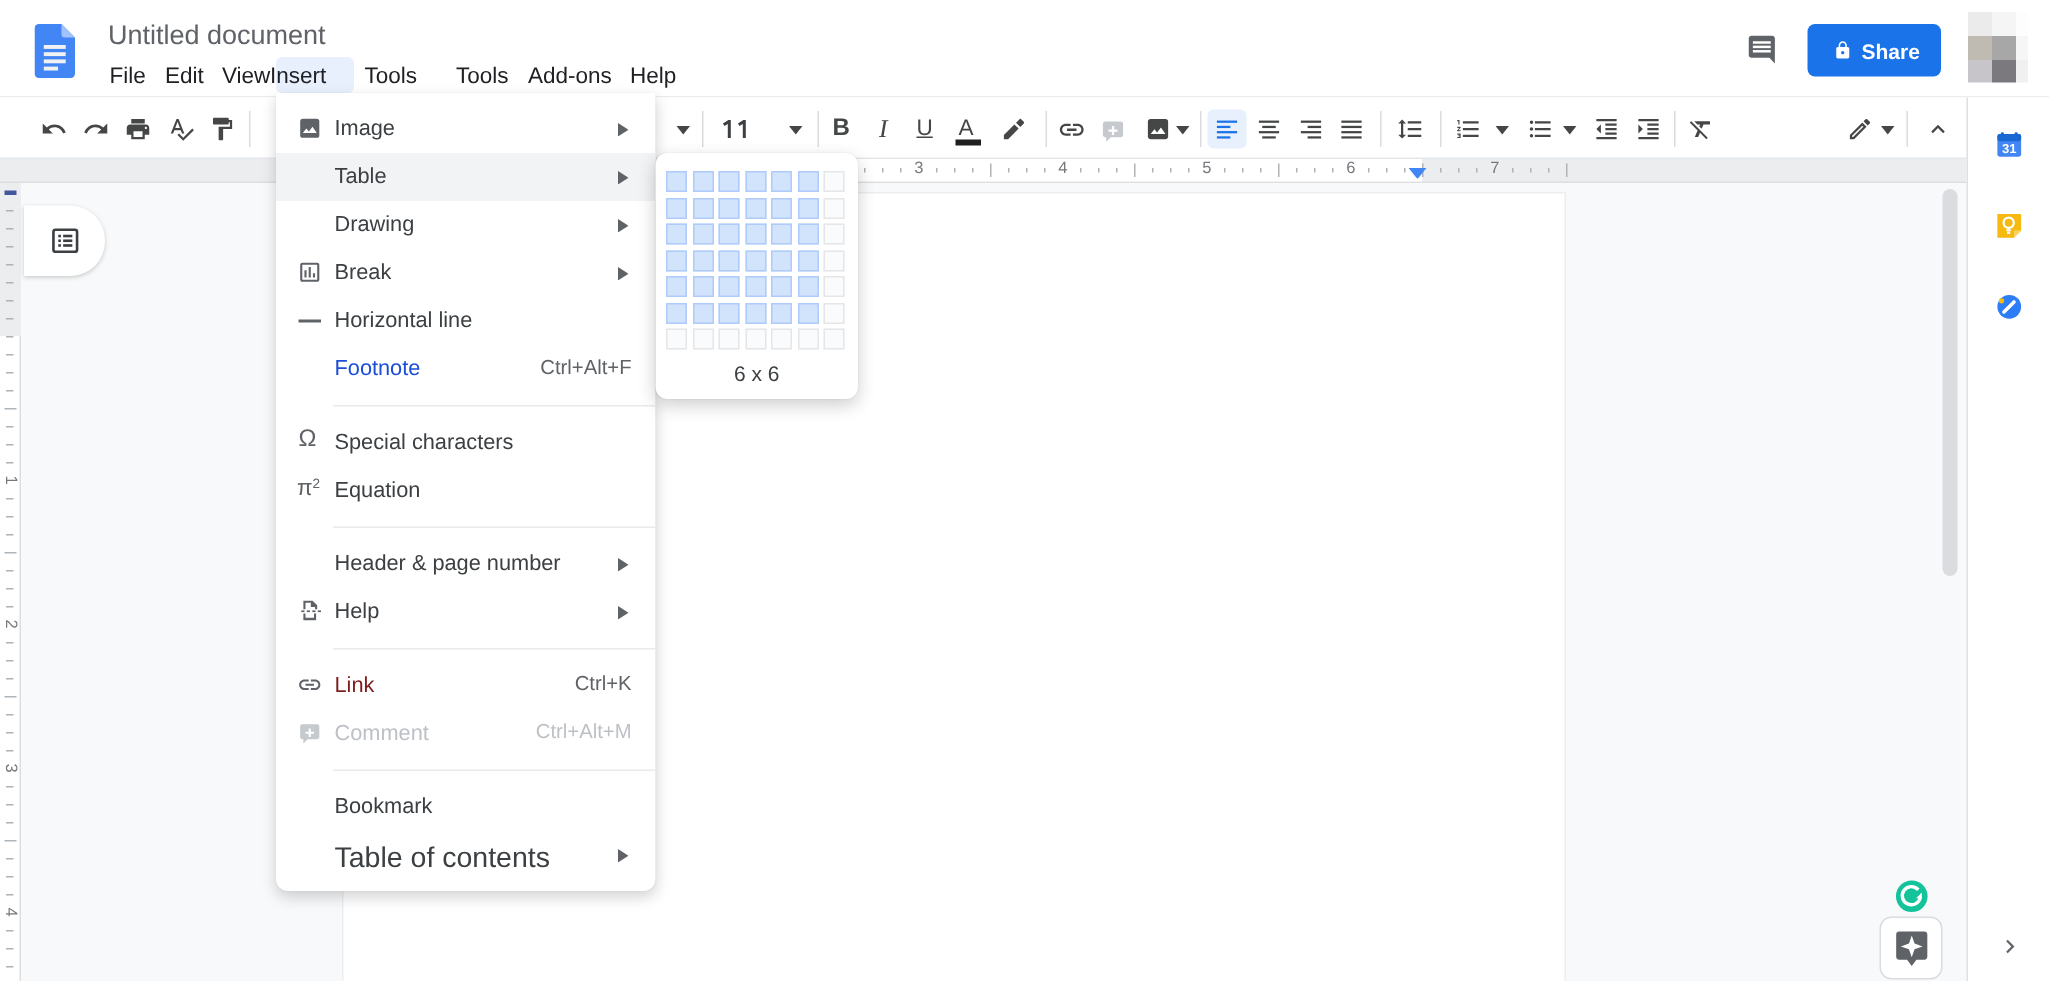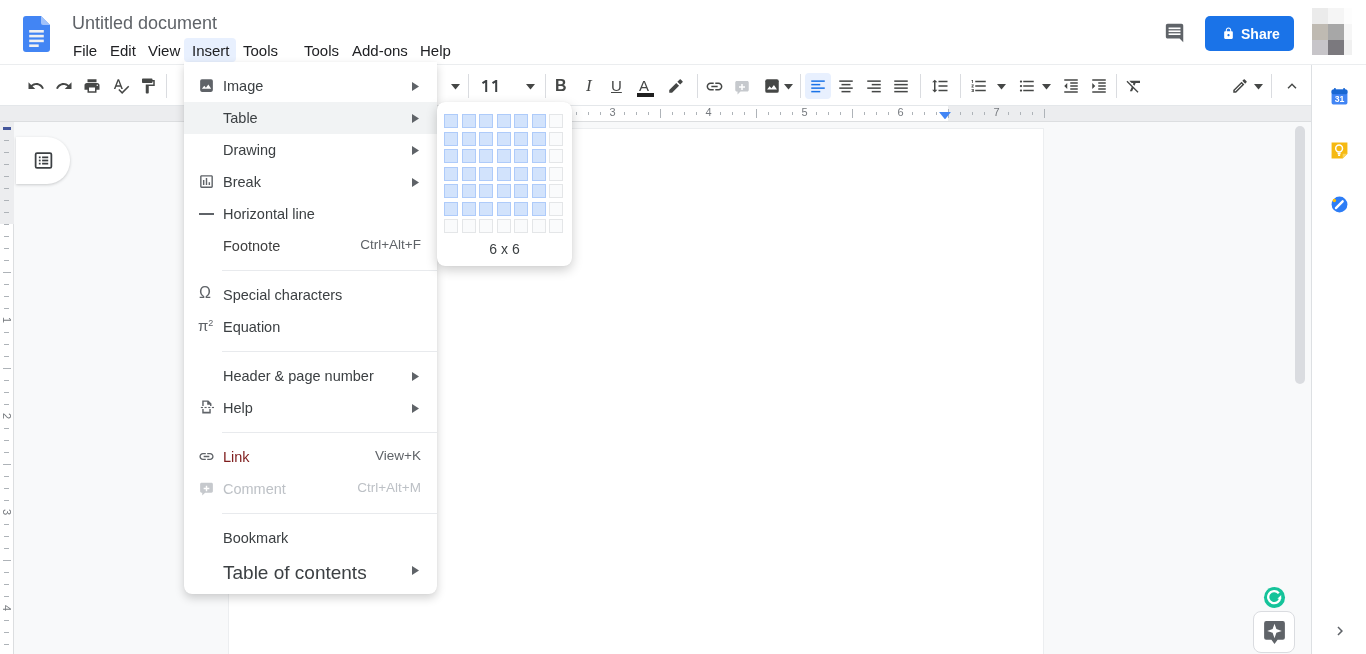--- a/index.html
+++ b/index.html
@@ -16,21 +16,21 @@
       <rect x="6.2" y="18.8" width="14.6" height="2.6"></rect>
 <rect x="6.2" y="23.6" width="14.6" height="2.6"></rect>
       <rect x="6.2" y="28.4" width="9.5" height="2.6"></rect>
     </g>
   </svg>
 <div class="abs" style="left:72px;top:13px;font-size:18px;color:#5f6368">Untitled document</div>
 <div class="abs" style="left:184px;top:38px;width:52px;height:24px;background:#e8f0fe;border-radius:4px"></div>
 <div class="abs" style="left:73px;top:42px;font-size:15px;color:#202124">File</div>
 <div class="abs" style="left:110px;top:42px;font-size:15px;color:#202124">Edit</div>
 <div class="abs" style="left:148px;top:42px;font-size:15px;color:#202124">View</div>
-<div class="abs" style="left:192px;top:42px;font-size:15px;color:#202124">Insert</div>
+<div class="abs" style="left:180px;top:42px;font-size:15px;color:#202124">Insert</div>
 <div class="abs" style="left:243px;top:42px;font-size:15px;color:#202124">Tools</div>
 <div class="abs" style="left:304px;top:42px;font-size:15px;color:#202124">Tools</div>
 <div class="abs" style="left:352px;top:42px;font-size:15px;color:#202124">Add-ons</div>
 <div class="abs" style="left:420px;top:42px;font-size:15px;color:#202124">Help</div>
 <svg class="abs" style="left:1164px;top:22px" width="22" height="22" viewBox="0 0 24 24">
     <path d="M20 2H4c-1.1 0-2 .9-2 2v12c0 1.1.9 2 2 2h13l4 4.2V4c0-1.1-.9-2-2-2z" fill="#5f6368"></path>
     <g fill="#fff">
       <rect x="5" y="6" width="13" height="1.8"></rect>
       <rect x="5" y="9.2" width="13" height="1.8"></rect>
       <rect x="5" y="12.4" width="13" height="1.8"></rect>
@@ -323,21 +323,21 @@
   </svg>
 <svg class="abs" style="left:198px;top:173px" width="17" height="17" viewBox="0 0 24 24">
     <path d="M19 3H5c-1.1 0-2 .9-2 2v14c0 1.1.9 2 2 2h14c1.1 0 2-.9 2-2V5c0-1.1-.9-2-2-2zm0 16H5V5h14v14zM7 10h2v7H7zm4-3h2v10h-2zm4 6h2v4h-2z" fill="#5f6368"></path>
   </svg>
 <div class="abs" style="left:223px;top:174px;font-size:14.5px;color:#3c4043">Break</div>
 <svg class="abs" style="left:412px;top:178px" width="7" height="9" viewBox="0 0 7 9">
     <path d="M0 0l7 4.5L0 9z" fill="#5f6368"></path>
   </svg>
 <div class="abs" style="left:199px;top:213px;width:15px;height:2px;background:#5f6368"></div>
 <div class="abs" style="left:223px;top:206px;font-size:14.5px;color:#3c4043">Horizontal line</div>
-<div class="abs" style="left:223px;top:238px;font-size:14.5px;color:#404040">Footnote</div>
+<div class="abs" style="left:223px;top:238px;font-size:14.5px;color:#1d4ed8">Footnote</div>
 <div class="abs" style="left:280px;top:237px;width:141px;text-align:right;font-size:13.5px;color:#5f6368">Ctrl+Alt+F</div>
 <div class="abs" style="left:222px;top:270px;width:215px;height:1px;background:#e8eaed"></div>
 <div class="abs" style="left:199px;top:284px;font-size:16px;color:#5f6368">Ω</div>
 <div class="abs" style="left:223px;top:287px;font-size:14.5px;color:#3c4043">Special characters</div>
 <div class="abs" style="left:198px;top:317px;font-size:15px;color:#5f6368">π<span style="font-size:9px;vertical-align:5px">2</span></div>
 <div class="abs" style="left:223px;top:319px;font-size:14.5px;color:#3c4043">Equation</div>
 <div class="abs" style="left:222px;top:351px;width:215px;height:1px;background:#e8eaed"></div>
 <div class="abs" style="left:223px;top:368px;font-size:14.5px;color:#3c4043">Header &amp; page number</div>
 <svg class="abs" style="left:412px;top:372px" width="7" height="9" viewBox="0 0 7 9">
     <path d="M0 0l7 4.5L0 9z" fill="#5f6368"></path>
@@ -352,21 +352,21 @@
   </svg>
 <div class="abs" style="left:223px;top:400px;font-size:14.5px;color:#3c4043">Help</div>
 <svg class="abs" style="left:412px;top:404px" width="7" height="9" viewBox="0 0 7 9">
     <path d="M0 0l7 4.5L0 9z" fill="#5f6368"></path>
   </svg>
 <div class="abs" style="left:222px;top:432px;width:215px;height:1px;background:#e8eaed"></div>
 <svg class="abs" style="left:198px;top:448px" width="17" height="17" viewBox="0 0 24 24">
     <path d="M3.9 12c0-1.71 1.39-3.1 3.1-3.1h4V7H7c-2.76 0-5 2.24-5 5s2.24 5 5 5h4v-1.9H7c-1.71 0-3.1-1.39-3.1-3.1zM8 13h8v-2H8v2zm9-6h-4v1.9h4c1.71 0 3.1 1.39 3.1 3.1s-1.39 3.1-3.1 3.1h-4V17h4c2.76 0 5-2.24 5-5s-2.24-5-5-5z" fill="#5f6368"></path>
   </svg>
 <div class="abs" style="left:223px;top:449px;font-size:14.5px;color:#7f1d1d">Link</div>
-<div class="abs" style="left:280px;top:448px;width:141px;text-align:right;font-size:13.5px;color:#5f6368">View+K</div>
+<div class="abs" style="left:280px;top:448px;width:141px;text-align:right;font-size:13.5px;color:#5f6368">Ctrl+K</div>
 <svg class="abs" style="left:198px;top:480px" width="17" height="17" viewBox="0 0 24 24">
     <path d="M19 4H5c-1.1 0-2 .9-2 2v10c0 1.1.9 2 2 2h1v4l4-4h9c1.1 0 2-.9 2-2V6c0-1.1-.9-2-2-2z" fill="#c6c9cd"></path>
     <path d="M11 8h2v3h3v2h-3v3h-2v-3H8v-2h3z" fill="#fff"></path>
   </svg>
 <div class="abs" style="left:223px;top:481px;font-size:14.5px;color:#bdc1c6">Comment</div>
 <div class="abs" style="left:280px;top:480px;width:141px;text-align:right;font-size:13.5px;color:#bdc1c6">Ctrl+Alt+M</div>
 <div class="abs" style="left:222px;top:513px;width:215px;height:1px;background:#e8eaed"></div>
 <div class="abs" style="left:223px;top:530px;font-size:14.5px;color:#3c4043">Bookmark</div>
 <div class="abs" style="left:223px;top:562px;font-size:19px;color:#3c4043">Table of contents</div>
 <svg class="abs" style="left:412px;top:566px" width="7" height="9" viewBox="0 0 7 9">

